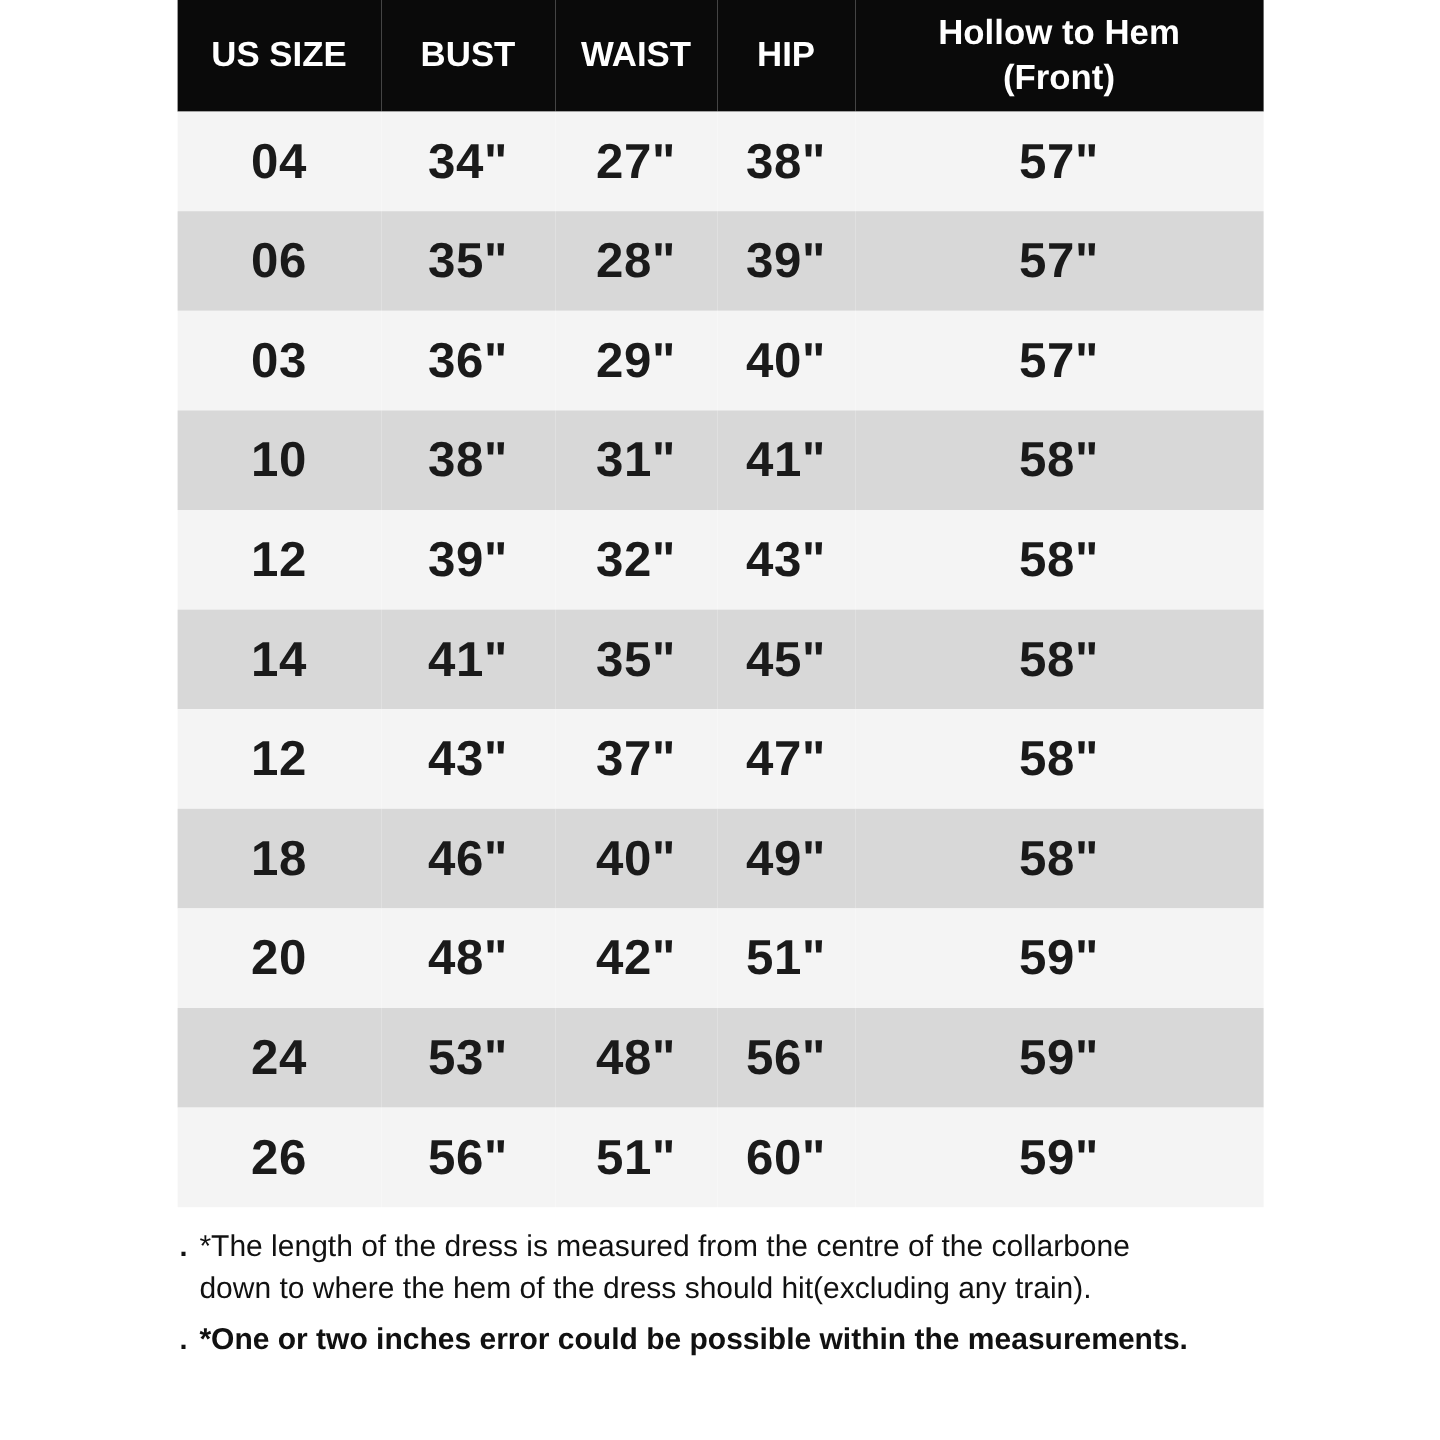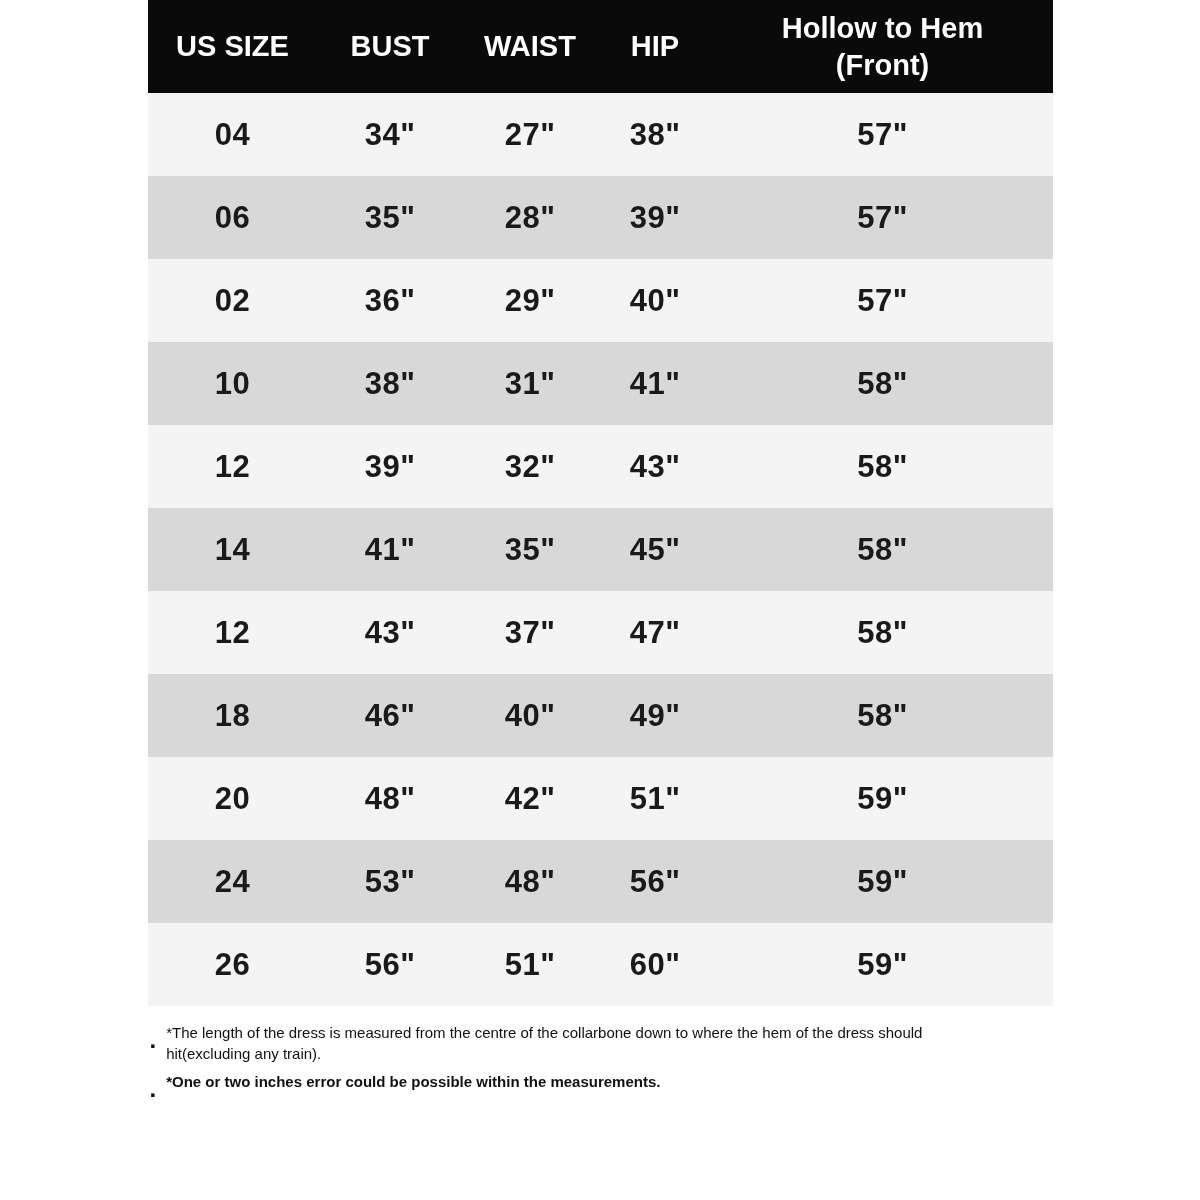--- a/index.html
+++ b/index.html
@@ -35,21 +35,21 @@
     text-align: center;
     vertical-align: middle;
     white-space: pre-line;
     line-height: 1.25;
     padding: 0;
   }
   table.size-chart tbody td {
     height: 83px;
     text-align: center;
     vertical-align: middle;
-    font-size: 31px;
+    font-size: 41px;
     font-weight: 700;
     color: #1a1a1a;
     padding: 0;
     letter-spacing: 0.5px;
   }
   table.size-chart tbody tr:nth-child(odd)  { background: #f4f4f4; }
   table.size-chart tbody tr:nth-child(even) { background: #d8d8d8; }
 
   .notes {
     margin-top: 16px;
@@ -62,21 +62,21 @@
     margin: 7px 0;
     color: #111111;
   }
   .note .bullet {
     font-size: 24px;
     font-weight: 700;
     line-height: 1.2;
     padding-top: 4px;
   }
   .note .note-text {
-    font-size: 15px;
+    font-size: 25px;
     line-height: 1.4;
     max-width: 830px;
     font-weight: 400;
   }
   .note.bold .note-text {
     font-weight: 700;
   }
 </style>
 </head>
 <body>
@@ -103,21 +103,21 @@
           <td>57"</td>
         </tr>
         <tr>
           <td>06</td>
           <td>35"</td>
           <td>28"</td>
           <td>39"</td>
           <td>57"</td>
         </tr>
         <tr>
-          <td>02</td>
+          <td>03</td>
           <td>36"</td>
           <td>29"</td>
           <td>40"</td>
           <td>57"</td>
         </tr>
         <tr>
           <td>10</td>
           <td>38"</td>
           <td>31"</td>
           <td>41"</td>

